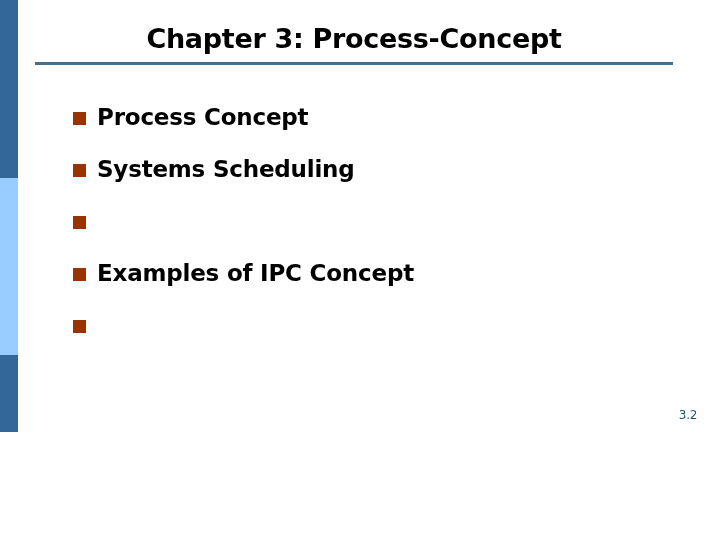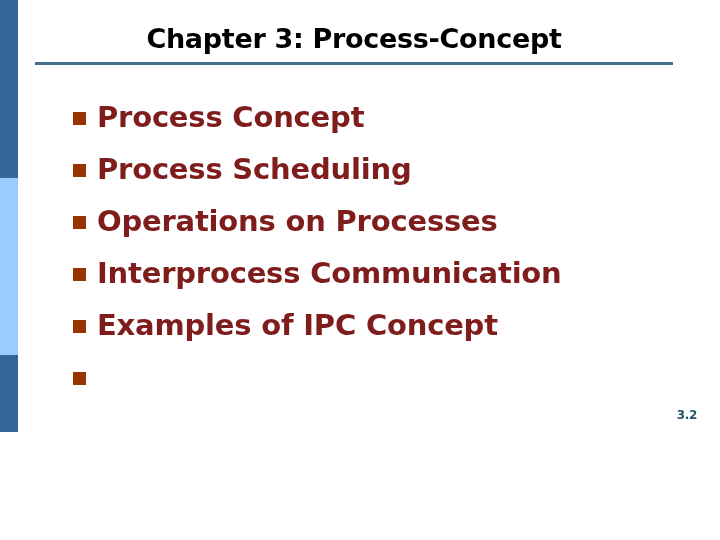--- a/index.html
+++ b/index.html
@@ -64,35 +64,35 @@
   .bullet-mark {
     flex: 0 0 auto;
     width: 13px;
     height: 13px;
     margin-top: 12px;
     margin-right: 11px;
     background: #993300;
   }
   .bullet-text {
     flex: 1 1 auto;
-    font-size: 29px;
+    font-size: 23px;
     font-weight: bold;
-    color: #7f1d1d;
+    color: #000000;
     line-height: 34px;
     letter-spacing: -0.2px;
     white-space: nowrap;
   }
 
   
   .page-number {
     position: absolute;
     right: 23px;
     bottom: 10px;
     font-size: 12px;
-    font-weight: bold;
+    font-weight: normal;
     color: #1F5566;
     letter-spacing: -0.3px;
     margin-top: 7px;
   }
 </style>
 </head>
 <body>
 
 <div id="slide">
 
@@ -105,32 +105,27 @@
 
   <div class="bullets">
 
     <div class="bullet-row">
       <span class="bullet-mark"></span>
       <span class="bullet-text">Process Concept</span>
     </div>
 
     <div class="bullet-row">
       <span class="bullet-mark"></span>
-      <span class="bullet-text">Process Scheduling</span>
+      <span class="bullet-text">Systems Scheduling</span>
     </div>
 
     <div class="bullet-row">
       <span class="bullet-mark"></span>
-      <span class="bullet-text">Operations on Processes</span>
     </div>
 
-    <div class="bullet-row">
-      <span class="bullet-mark"></span>
-      <span class="bullet-text">Interprocess Communication</span>
-    </div>
 
     <div class="bullet-row">
       <span class="bullet-mark"></span>
       <span class="bullet-text">Examples of IPC Concept</span>
     </div>
 
     <div class="bullet-row">
       <span class="bullet-mark"></span>
     </div>
 

